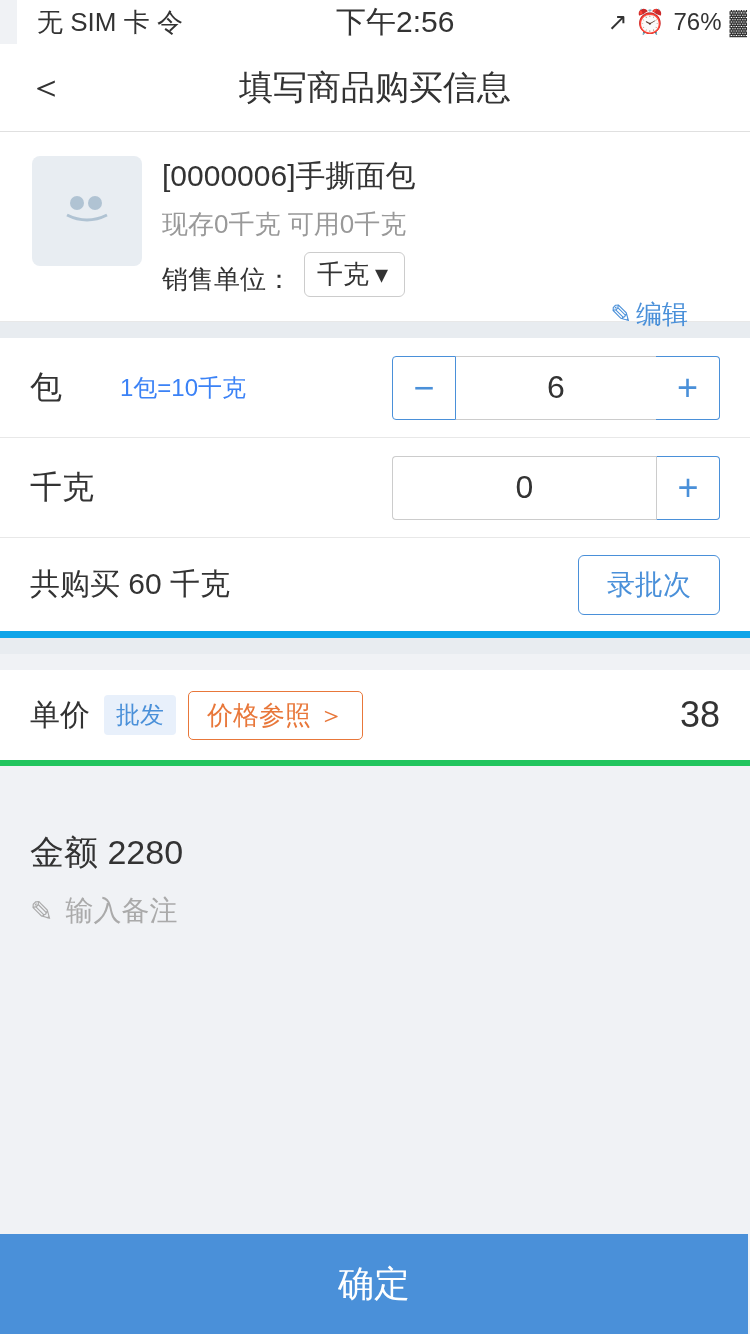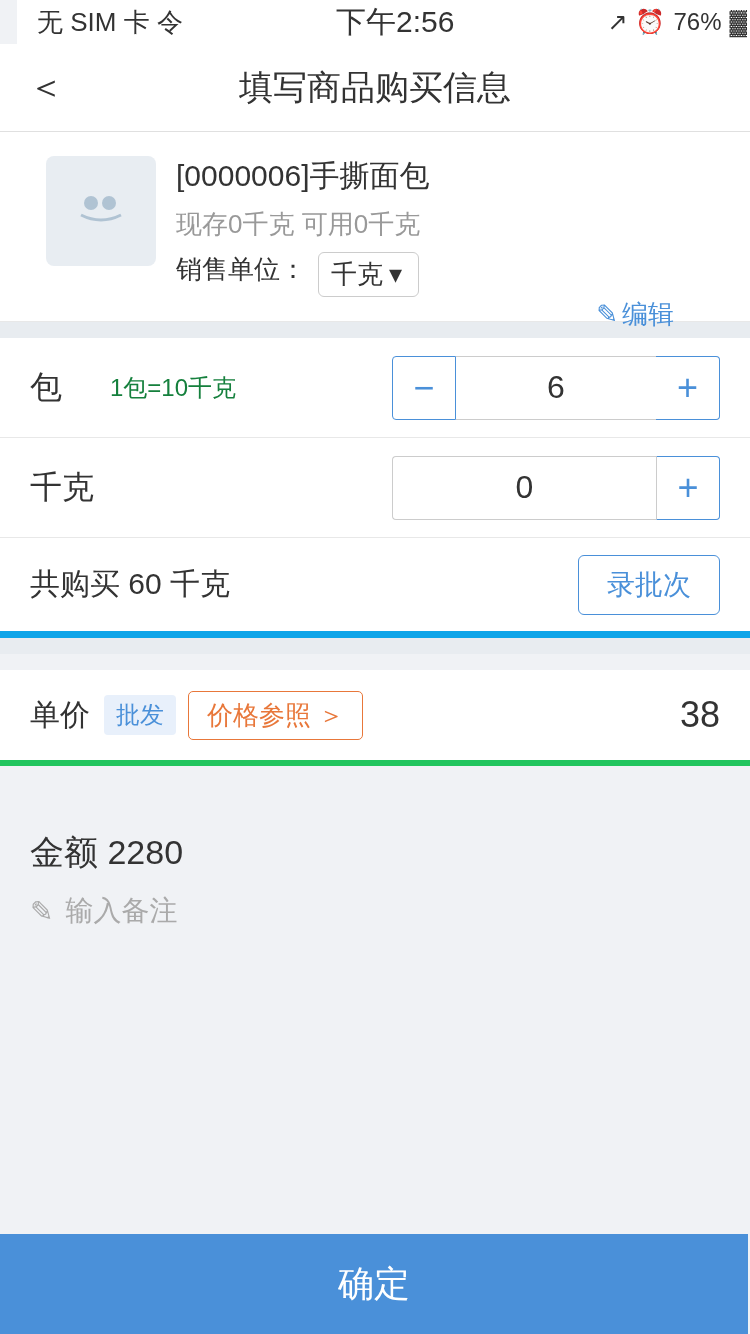--- a/index.html
+++ b/index.html
@@ -50,40 +50,40 @@
     }
     .nav-title {
       font-size: 34px;
       font-weight: 500;
       color: #333;
     }
 
     
     .product-card {
       background: #fff;
-      padding: 24px 46px;
+      padding: 24px 32px;
       display: flex;
       align-items: flex-start;
       gap: 20px;
       border-bottom: 1px solid #e8e8e8;
     }
     .product-img {
       width: 110px;
       height: 110px;
       background: #e8edf2;
       border-radius: 8px;
       display: flex;
       align-items: center;
       justify-content: center;
       flex-shrink: 0;
     }
     .product-img svg { width: 60px; height: 60px; opacity: 0.5; }
     .product-name { font-size: 30px; color: #333; font-weight: 500; margin-bottom: 10px; }
     .product-stock { font-size: 26px; color: #999; margin-bottom: 10px; }
-    .product-unit-row { display: flex; align-items: flex-start; gap: 12px; font-size: 26px; color: #333; }
+    .product-unit-row { display: flex; align-items: flex-end; gap: 12px; font-size: 26px; color: #333; }
     .unit-select {
       border: 1px solid #ccc;
       border-radius: 6px;
       padding: 4px 16px 4px 12px;
       font-size: 26px;
       color: #333;
       background: #fff;
       display: flex;
       align-items: center;
       gap: 6px;
@@ -119,21 +119,22 @@
       height: 100px;
       border-bottom: 1px solid #e8e8e8;
     }
     .input-label {
       font-size: 32px;
       color: #333;
       min-width: 80px;
     }
     .input-hint {
       font-size: 24px;
-      color: #15803d;
+      color: #3b82f6;
+      margin-left: 10px;
       flex: 1;
     }
     .input-controls {
       display: flex;
       align-items: center;
       gap: 0;
     }
     .ctrl-btn {
       width: 64px;
       height: 64px;

